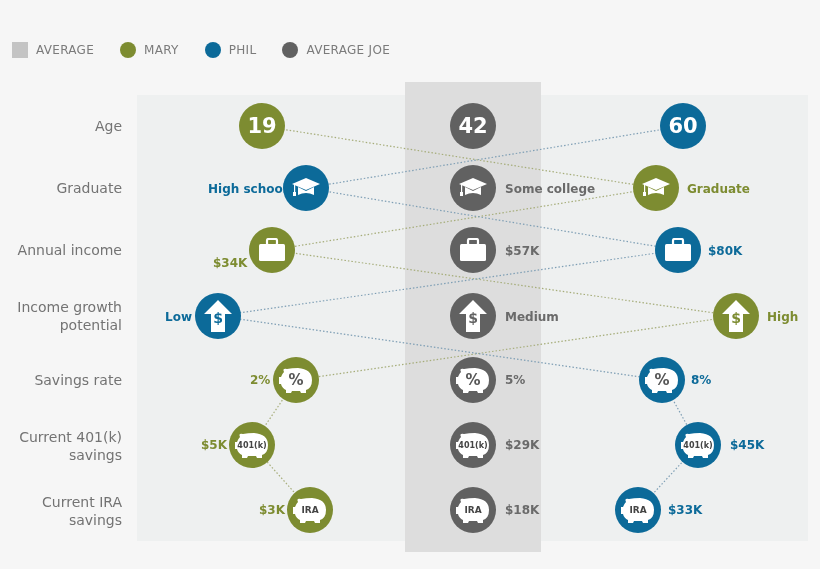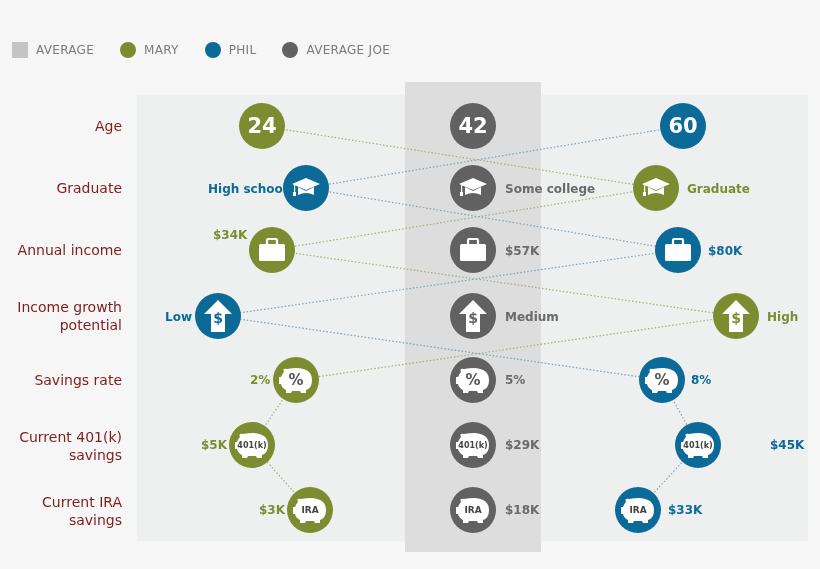--- a/index.html
+++ b/index.html
@@ -8,21 +8,21 @@
     font-family: "DejaVu Sans", "Liberation Sans", sans-serif;
   }
   .legend { position: absolute; left: 12px; top: 40px; height: 20px; display: flex; align-items: center; gap: 12px; font-size: 12px; color: #7b7b7b; letter-spacing: 0.3px; }
   .legend-item { display: flex; align-items: center; margin-right: 14px; }
   .legend-swatch { width: 16px; height: 16px; margin-right: 8px; }
   .legend-swatch.square { background: #c4c4c4; }
   .legend-swatch.dot { border-radius: 50%; }
   .panel { position: absolute; left: 137px; top: 95px; width: 671px; height: 446px; background: #eef0f0; }
   .avg-col { position: absolute; left: 405px; top: 82px; width: 136px; height: 470px; background: #dddddd; }
   svg.lines { position: absolute; left: 0; top: 0; }
-  .row-label { position: absolute; right: 698px; text-align: right; font-size: 14px; color: #7f1d1d; line-height: 18px; white-space: nowrap; }
+  .row-label { position: absolute; right: 698px; text-align: right; font-size: 14px; color: #737373; line-height: 18px; white-space: nowrap; }
   .node { position: absolute; width: 46px; height: 46px; border-radius: 50%; display: flex; align-items: center; justify-content: center; color: #fff; }
   .node.num { font-size: 21px; font-weight: bold; }
   .node svg { display: block; }
   .val { position: absolute; font-size: 12px; font-weight: bold; white-space: nowrap; line-height: 14px; }
   .mary { background: #7d8c31; }
   .phil { background: #0c6a99; }
   .joe { background: #616161; }
   .c-mary { color: #7d8c31; }
   .c-phil { color: #0c6a99; }
   .c-joe { color: #6a6a6a; }
@@ -81,21 +81,21 @@
       </symbol>
     <symbol id="up" viewBox="0 0 30 34">
         <path d="M15 1 L29 15 L22 15 L22 33 L8 33 L8 15 L1 15 Z" fill="#fff"></path>
       </symbol>
     <symbol id="pig" viewBox="0 0 36 28">
         <path d="M6 6 Q4 2 9 3 Q14 2 20 2 Q34 3 34 14 Q34 22 28 24 L28 27 L23 27 L22 25 L14 25 L13 27 L8 27 L8 24 Q4 22 3 18 L1 18 L1 11 L3 11 Q4 8 6 6 Z" fill="#fff"></path>
       </symbol>
   </defs>
 </svg>
 
-<div class="node num mary" style="left:239px;top:103px">24</div>
+<div class="node num mary" style="left:239px;top:103px">19</div>
 <div class="node num joe" style="left:450px;top:103px">42</div>
 <div class="node num phil" style="left:660px;top:103px">60</div>
 
 <div class="val c-phil" style="left:208px;top:182px">High school</div>
 <div class="node phil" style="left:283px;top:165px">
     <svg width="30" height="22">
       <use href="#cap"></use>
     </svg>
   </div>
 <div class="node joe" style="left:450px;top:165px">
@@ -104,21 +104,21 @@
     </svg>
   </div>
 <div class="val c-joe" style="left:505px;top:182px">Some college</div>
 <div class="node mary" style="left:633px;top:165px">
     <svg width="30" height="22">
       <use href="#cap"></use>
     </svg>
   </div>
 <div class="val c-mary" style="left:687px;top:182px">Graduate</div>
 
-<div class="val c-mary" style="left:213px;top:228px">$34K</div>
+<div class="val c-mary" style="left:213px;top:256px">$34K</div>
 <div class="node mary" style="left:249px;top:227px">
     <svg width="28" height="24">
       <use href="#case"></use>
     </svg>
   </div>
 <div class="node joe" style="left:450px;top:227px">
     <svg width="28" height="24">
       <use href="#case"></use>
     </svg>
   </div>
@@ -187,21 +187,21 @@
     </svg>
     <span style="position:absolute;color:#444;font-size:8px;font-weight:bold">401(k)</span>
   </div>
 <div class="val c-joe" style="left:505px;top:438px">$29K</div>
 <div class="node phil" style="left:675px;top:422px">
     <svg width="36" height="28">
       <use href="#pig"></use>
     </svg>
     <span style="position:absolute;color:#444;font-size:8px;font-weight:bold">401(k)</span>
   </div>
-<div class="val c-phil" style="left:770px;top:438px">$45K</div>
+<div class="val c-phil" style="left:730px;top:438px">$45K</div>
 
 <div class="val c-mary" style="left:259px;top:503px">$3K</div>
 <div class="node mary" style="left:287px;top:487px">
     <svg width="36" height="28">
       <use href="#pig"></use>
     </svg>
     <span style="position:absolute;color:#444;font-size:9px;font-weight:bold">IRA</span>
   </div>
 <div class="node joe" style="left:450px;top:487px">
     <svg width="36" height="28">

